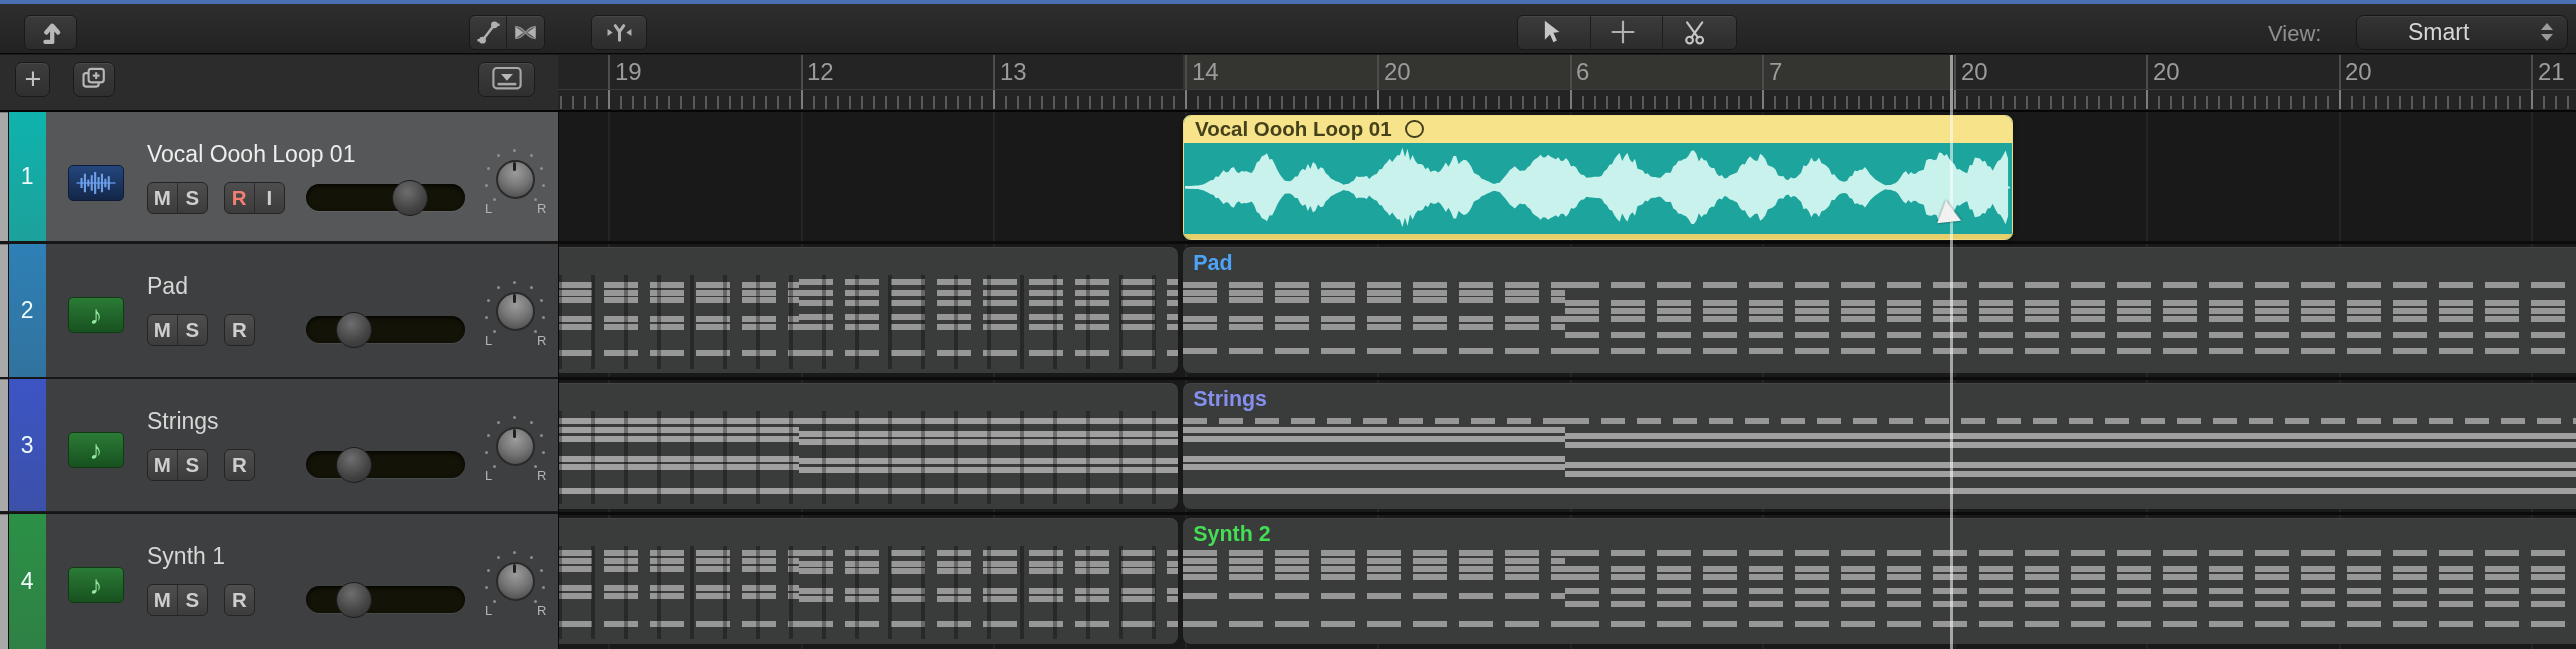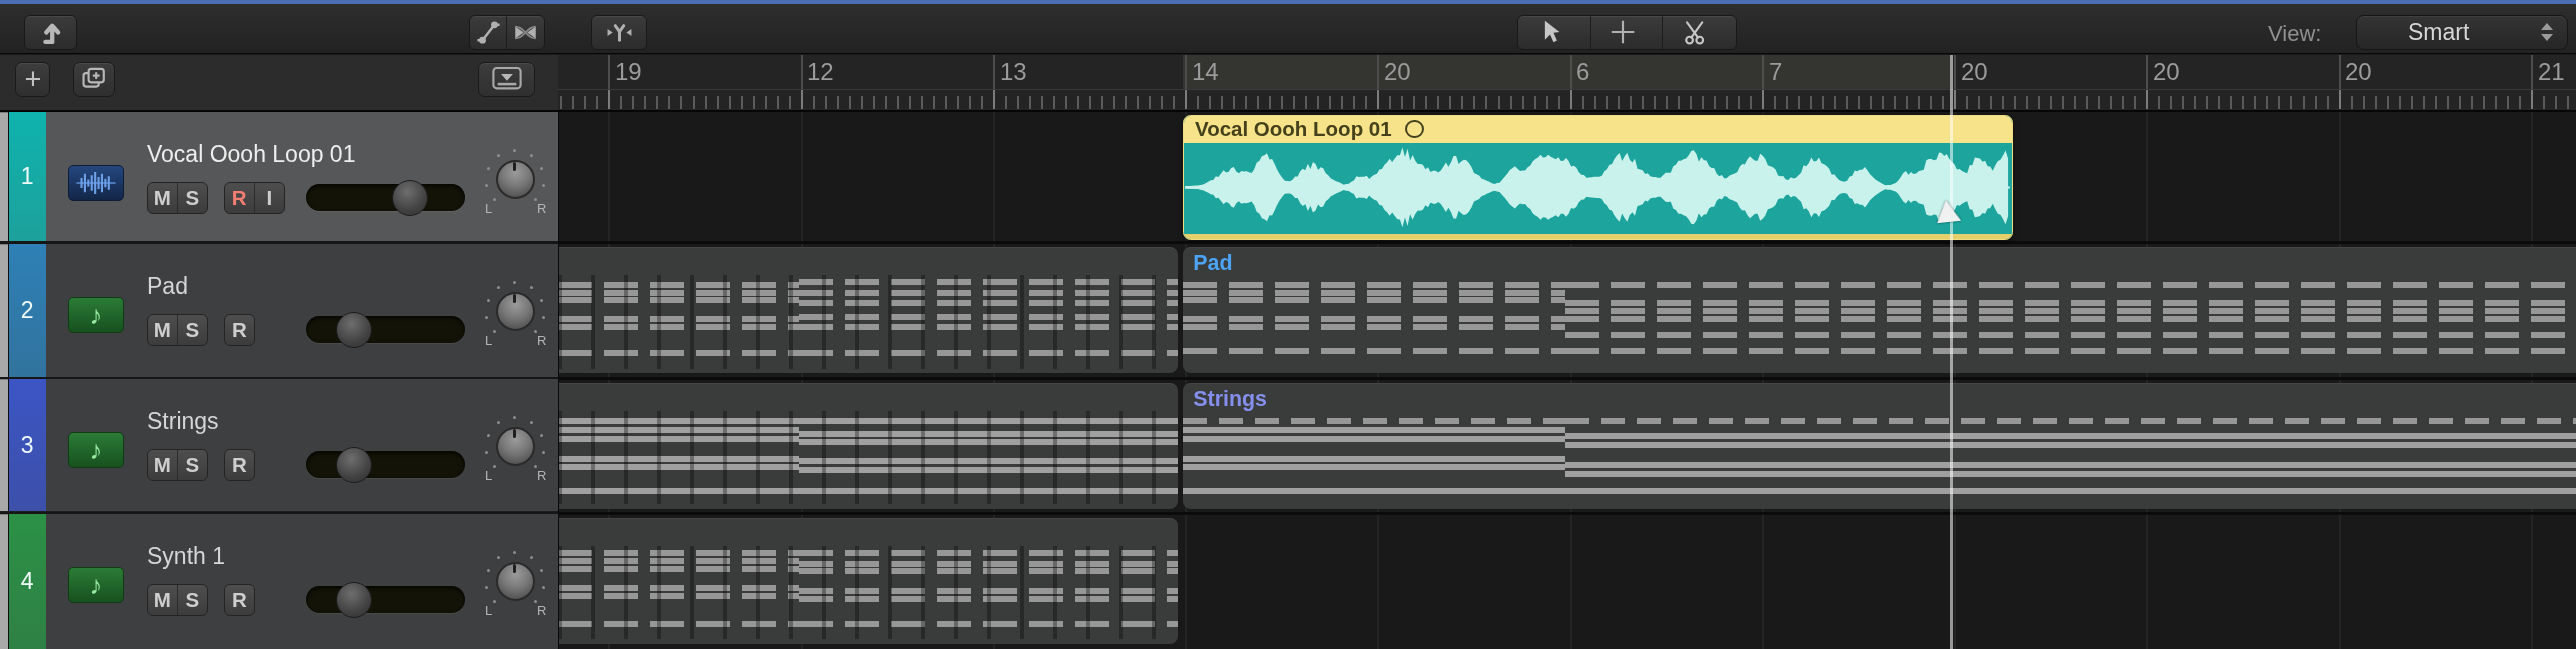--- a/index.html
+++ b/index.html
@@ -514,20 +514,39 @@
         <div style="position: absolute; left: 382px; top: 0px; width: 1011px; height: 126px;">
           <div class="mrow" style="left: 0px; right: 0px; top: 35px; background: repeating-linear-gradient(90deg, rgb(151, 151, 151) 0px, rgb(151, 151, 151) 24px, transparent 24px, transparent 36px);"></div>
           <div class="mrow" style="left: 0px; right: 0px; top: 50px; background: rgb(160, 160, 160);"></div>
           <div class="mrow" style="left: 0px; right: 0px; top: 59px; background: rgb(160, 160, 160);"></div>
           <div class="mrow" style="left: 0px; right: 0px; top: 79px; background: rgb(160, 160, 160);"></div>
           <div class="mrow" style="left: 0px; right: 0px; top: 88px; background: rgb(160, 160, 160);"></div>
           <div class="mrow" style="left: 0px; right: 0px; top: 105px; background: rgb(160, 160, 160);"></div>
         </div>
         <div class="mlabel" style="color: rgb(133, 144, 238);">Strings</div>
       </div>
+      <div class="midiregion" style="left: 625px; top: 406px; width: 1393px; height: 126px; border-radius: 7.7px 0px 0px 7.7px;">
+        <div style="position: absolute; left: 0px; top: 0px; width: 382px; height: 126px;">
+          <div class="mrow" style="left: 0px; right: 0px; top: 32px; background: repeating-linear-gradient(90deg, rgb(151, 151, 151) 0px, rgb(151, 151, 151) 34px, transparent 34px, transparent 46px);"></div>
+          <div class="mrow" style="left: 0px; right: 0px; top: 40px; background: repeating-linear-gradient(90deg, rgb(151, 151, 151) 0px, rgb(151, 151, 151) 34px, transparent 34px, transparent 46px);"></div>
+          <div class="mrow" style="left: 0px; right: 0px; top: 48px; background: repeating-linear-gradient(90deg, rgb(151, 151, 151) 0px, rgb(151, 151, 151) 34px, transparent 34px, transparent 46px);"></div>
+          <div class="mrow" style="left: 0px; right: 0px; top: 56px; background: repeating-linear-gradient(90deg, rgb(151, 151, 151) 0px, rgb(151, 151, 151) 34px, transparent 34px, transparent 46px);"></div>
+          <div class="mrow" style="left: 0px; right: 0px; top: 75px; background: repeating-linear-gradient(90deg, rgb(151, 151, 151) 0px, rgb(151, 151, 151) 34px, transparent 34px, transparent 46px);"></div>
+          <div class="mrow" style="left: 0px; right: 0px; top: 103px; background: repeating-linear-gradient(90deg, rgb(151, 151, 151) 0px, rgb(151, 151, 151) 34px, transparent 34px, transparent 46px);"></div>
+        </div>
+        <div style="position: absolute; left: 382px; top: 0px; width: 1011px; height: 126px;">
+          <div class="mrow" style="left: 0px; right: 0px; top: 32px; background: repeating-linear-gradient(90deg, rgb(151, 151, 151) 0px, rgb(151, 151, 151) 34px, transparent 34px, transparent 46px);"></div>
+          <div class="mrow" style="left: 0px; right: 0px; top: 48px; background: repeating-linear-gradient(90deg, rgb(151, 151, 151) 0px, rgb(151, 151, 151) 34px, transparent 34px, transparent 46px);"></div>
+          <div class="mrow" style="left: 0px; right: 0px; top: 56px; background: repeating-linear-gradient(90deg, rgb(151, 151, 151) 0px, rgb(151, 151, 151) 34px, transparent 34px, transparent 46px);"></div>
+          <div class="mrow" style="left: 0px; right: 0px; top: 70px; background: repeating-linear-gradient(90deg, rgb(151, 151, 151) 0px, rgb(151, 151, 151) 34px, transparent 34px, transparent 46px);"></div>
+          <div class="mrow" style="left: 0px; right: 0px; top: 83px; background: repeating-linear-gradient(90deg, rgb(151, 151, 151) 0px, rgb(151, 151, 151) 34px, transparent 34px, transparent 46px);"></div>
+          <div class="mrow" style="left: 0px; right: 0px; top: 103px; background: repeating-linear-gradient(90deg, rgb(151, 151, 151) 0px, rgb(151, 151, 151) 34px, transparent 34px, transparent 46px);"></div>
+        </div>
+        <div class="mlabel" style="color: rgb(68, 221, 85);">Synth 2</div>
+      </div>
       <div id="audioregion" class="abs">
         <div id="arhead">
           <div class="t">Vocal Oooh Loop 01</div>
           <div id="arloop"></div>
         </div>
         <svg width="827" height="92" id="wave" viewBox="0 0 968 108">
           <polygon points="0,50.5 3,50.5 6,50.4 9,50.3 12,49.9 15,49.9 18,49.2 21,48.6 24,47.2 27,45.6 30,43.8 33,43.3 36,39.0 39,39.8 42,35.9 45,32.1 48,34.6 51,33.7 54,29.4 57,28.1 60,33.4 63,35.5 66,32.8 69,33.6 72,33.3 75,34.2 78,35.3 81,30.9 84,23.0 87,21.2 90,15.7 93,14.5 96,12.1 99,19.3 102,18.9 105,24.7 108,31.5 111,36.8 114,40.9 117,44.4 120,44.6 123,44.8 126,43.0 129,39.4 132,39.3 135,33.3 138,30.1 141,32.0 144,24.3 147,30.4 150,22.4 153,24.7 156,31.7 159,28.5 162,29.5 165,35.5 168,38.0 171,41.6 174,43.1 177,44.8 180,45.8 183,47.3 186,48.9 189,48.0 192,47.7 195,45.5 198,44.1 201,38.9 204,40.0 207,39.7 210,39.6 213,38.4 216,42.4 219,39.4 222,37.4 225,36.1 228,31.1 231,30.6 234,25.4 237,22.6 240,18.5 243,22.3 246,18.3 249,14.5 252,14.3 255,5.2 258,16.5 261,6.7 264,20.4 267,14.0 270,20.7 273,24.7 276,24.6 279,25.5 282,30.9 285,28.6 288,34.1 291,32.7 294,32.6 297,34.6 300,32.3 303,28.0 306,23.0 309,27.9 312,22.6 315,15.3 318,15.4 321,24.6 324,21.6 327,19.6 330,20.3 333,23.4 336,28.2 339,35.2 342,36.7 345,38.2 348,41.9 351,42.8 354,44.4 357,45.6 360,47.2 363,48.0 366,47.1 369,46.6 372,43.0 375,39.7 378,36.0 381,31.7 384,29.5 387,27.2 390,30.3 393,33.0 396,32.2 399,32.4 402,28.6 405,26.4 408,21.3 411,18.9 414,17.1 417,13.8 420,16.9 423,16.6 426,13.8 429,16.1 432,17.5 435,19.1 438,16.8 441,21.0 444,20.9 447,17.5 450,21.0 453,27.7 456,26.7 459,28.9 462,34.3 465,37.3 468,37.7 471,40.8 474,40.4 477,40.1 480,39.6 483,39.5 486,39.5 489,38.3 492,33.3 495,30.9 498,25.5 501,24.9 504,18.9 507,14.8 510,11.7 513,21.1 516,15.6 519,11.5 522,19.6 525,22.8 528,18.6 531,30.1 534,31.0 537,32.0 540,36.4 543,35.4 546,38.9 549,39.8 552,39.8 555,40.8 558,40.9 561,38.0 564,34.9 567,34.8 570,35.0 573,27.2 576,25.4 579,20.8 582,20.8 585,19.1 588,18.1 591,14.6 594,9.3 597,8.6 600,12.6 603,21.6 606,16.7 609,20.2 612,20.5 615,27.0 618,29.3 621,29.3 624,36.1 627,38.9 630,37.6 633,41.7 636,41.0 639,38.1 642,37.0 645,35.7 648,34.2 651,28.0 654,24.7 657,25.2 660,19.4 663,15.7 666,18.4 669,20.9 672,20.8 675,12.6 678,15.0 681,18.8 684,26.1 687,27.2 690,28.5 693,31.2 696,38.1 699,39.1 702,38.6 705,42.8 708,43.5 711,40.1 714,41.7 717,40.8 720,37.8 723,35.0 726,26.1 729,27.4 732,23.9 735,16.9 738,21.6 741,21.2 744,17.1 747,23.8 750,24.9 753,27.1 756,30.2 759,37.3 762,36.8 765,40.9 768,43.7 771,44.9 774,45.4 777,44.3 780,39.4 783,38.6 786,32.4 789,33.3 792,31.4 795,31.4 798,28.2 801,32.4 804,36.8 807,39.6 810,42.5 813,44.5 816,46.5 819,48.2 822,49.7 825,49.2 828,49.2 831,48.0 834,47.1 837,44.3 840,39.8 843,35.2 846,32.9 849,37.2 852,34.0 855,36.3 858,35.9 861,33.2 864,32.3 867,31.5 870,20.2 873,18.9 876,18.7 879,20.2 882,19.4 885,11.1 888,11.7 891,15.3 894,13.0 897,18.9 900,21.9 903,24.8 906,31.1 909,30.4 912,32.8 915,34.4 918,35.6 921,25.9 924,26.0 927,16.9 930,17.5 933,18.3 936,21.9 939,20.9 942,27.2 945,27.5 948,32.7 951,26.2 954,21.0 957,19.8 960,14.8 963,8.7 966,18.1 966,85.9 963,95.3 960,89.2 957,84.2 954,83.0 951,77.8 948,71.3 945,76.5 942,76.8 939,83.1 936,82.1 933,85.7 930,86.5 927,87.1 924,78.0 921,78.1 918,68.4 915,69.6 912,71.2 909,73.6 906,72.9 903,79.2 900,82.1 897,85.1 894,91.0 891,88.7 888,92.3 885,92.9 882,84.6 879,83.8 876,85.3 873,85.1 870,83.8 867,72.5 864,71.7 861,70.8 858,68.1 855,67.7 852,70.0 849,66.8 846,71.1 843,68.8 840,64.2 837,59.7 834,56.9 831,56.0 828,54.8 825,54.8 822,54.3 819,55.8 816,57.5 813,59.5 810,61.5 807,64.4 804,67.2 801,71.6 798,75.8 795,72.6 792,72.6 789,70.7 786,71.6 783,65.4 780,64.6 777,59.7 774,58.6 771,59.1 768,60.3 765,63.1 762,67.2 759,66.7 756,73.8 753,76.9 750,79.1 747,80.2 744,86.9 741,82.8 738,82.4 735,87.1 732,80.1 729,76.6 726,77.9 723,69.0 720,66.2 717,63.2 714,62.3 711,63.9 708,60.5 705,61.2 702,65.4 699,64.9 696,65.9 693,72.8 690,75.5 687,76.8 684,77.9 681,85.2 678,89.0 675,91.4 672,83.2 669,83.1 666,85.6 663,88.3 660,84.6 657,78.8 654,79.3 651,76.0 648,69.8 645,68.3 642,67.0 639,65.9 636,63.0 633,62.3 630,66.4 627,65.1 624,67.9 621,74.7 618,74.7 615,77.0 612,83.5 609,83.8 606,87.3 603,82.4 600,91.4 597,95.4 594,94.7 591,89.4 588,85.9 585,84.9 582,83.2 579,83.2 576,78.6 573,76.8 570,69.0 567,69.2 564,69.1 561,66.0 558,63.1 555,63.2 552,64.2 549,64.2 546,65.1 543,68.6 540,67.6 537,72.0 534,73.0 531,73.9 528,85.4 525,81.2 522,84.4 519,92.5 516,88.4 513,82.9 510,92.3 507,89.2 504,85.1 501,79.1 498,78.5 495,73.1 492,70.7 489,65.7 486,64.5 483,64.5 480,64.4 477,63.9 474,63.6 471,63.2 468,66.3 465,66.7 462,69.7 459,75.1 456,77.3 453,76.3 450,83.0 447,86.5 444,83.1 441,83.0 438,87.2 435,84.9 432,86.5 429,87.9 426,90.2 423,87.4 420,87.1 417,90.2 414,86.9 411,85.1 408,82.7 405,77.6 402,75.4 399,71.6 396,71.8 393,71.0 390,73.7 387,76.8 384,74.5 381,72.3 378,68.0 375,64.3 372,61.0 369,57.4 366,56.9 363,56.0 360,56.8 357,58.4 354,59.6 351,61.2 348,62.1 345,65.8 342,67.3 339,68.8 336,75.8 333,80.6 330,83.7 327,84.4 324,82.4 321,79.4 318,88.6 315,88.7 312,81.4 309,76.1 306,81.0 303,76.0 300,71.7 297,69.4 294,71.4 291,71.3 288,69.9 285,75.4 282,73.1 279,78.5 276,79.4 273,79.3 270,83.3 267,90.0 264,83.6 261,97.3 258,87.5 255,98.8 252,89.7 249,89.5 246,85.7 243,81.7 240,85.5 237,81.4 234,78.6 231,73.4 228,72.9 225,67.9 222,66.6 219,64.6 216,61.6 213,65.6 210,64.4 207,64.3 204,64.0 201,65.1 198,59.9 195,58.5 192,56.3 189,56.0 186,55.1 183,56.7 180,58.2 177,59.2 174,60.9 171,62.4 168,66.0 165,68.5 162,74.5 159,75.5 156,72.3 153,79.3 150,81.6 147,73.6 144,79.7 141,72.0 138,73.9 135,70.7 132,64.7 129,64.6 126,61.0 123,59.2 120,59.4 117,59.6 114,63.1 111,67.2 108,72.5 105,79.3 102,85.1 99,84.7 96,91.9 93,89.5 90,88.3 87,82.8 84,81.0 81,73.1 78,68.7 75,69.8 72,70.7 69,70.4 66,71.2 63,68.5 60,70.6 57,75.9 54,74.6 51,70.3 48,69.4 45,71.9 42,68.1 39,64.2 36,65.0 33,60.7 30,60.2 27,58.4 24,56.8 21,55.4 18,54.8 15,54.1 12,54.1 9,53.7 6,53.6 3,53.5 0,53.5" fill="#c9f2ec"></polygon>
           <rect x="0" y="51" width="968" height="2.5" fill="#c9f2ec"></rect>
         </svg>
         <div id="arfoot"></div>

